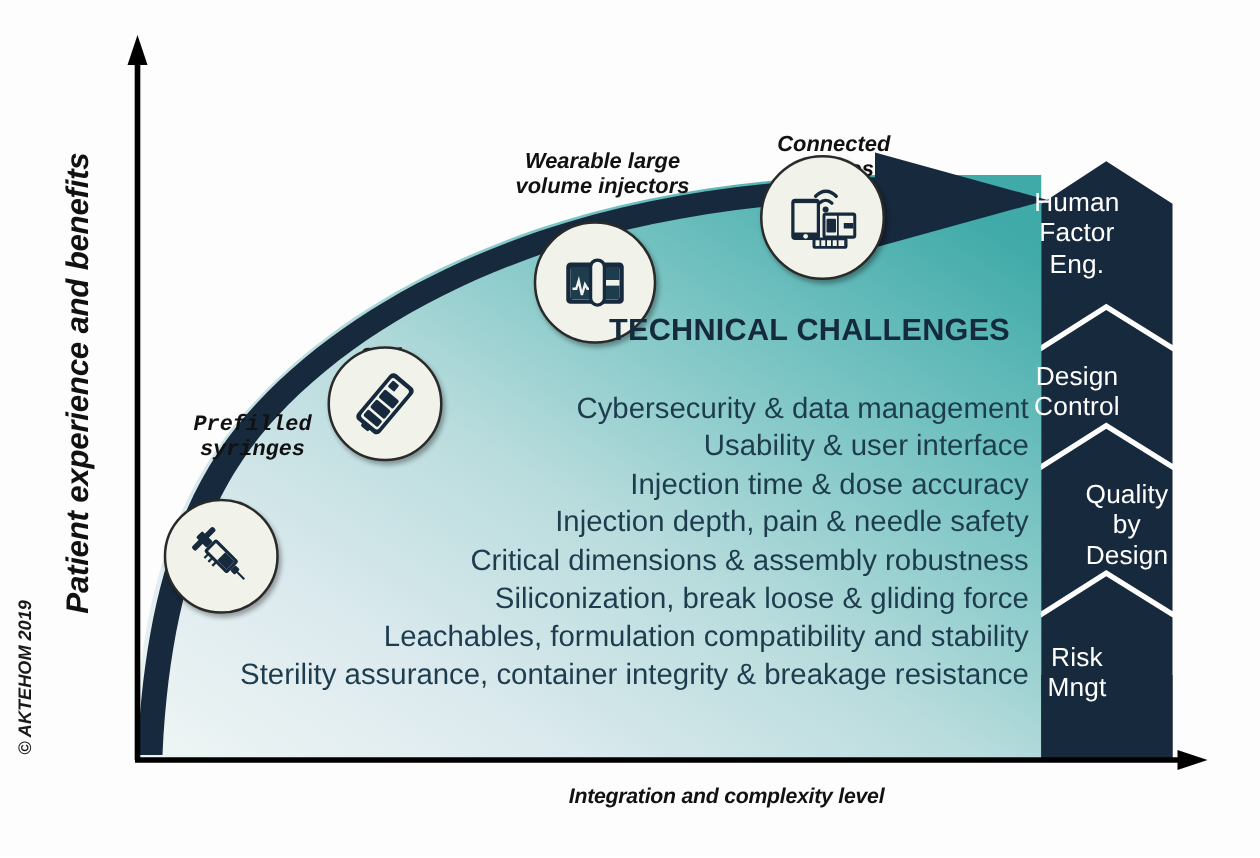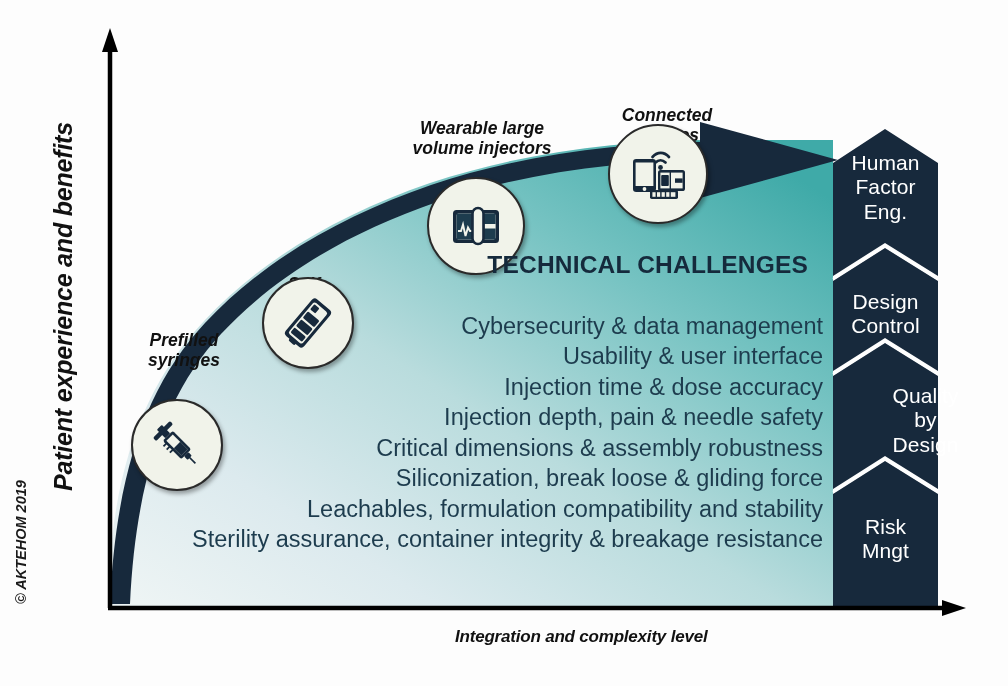--- a/index.html
+++ b/index.html
@@ -72,21 +72,21 @@
   .stage-label {
     position: absolute;
     font-size: 17.5px;
     font-weight: bold;
     font-style: italic;
     color: #111111;
     line-height: 1.17;
     text-align: center;
     white-space: pre-line;
   }
-  #label-prefilled { left: 119px; top: 330px; width: 130px; }
+  #label-prefilled { left: 137px; top: 330px; width: 130px; font-family: Liberation Mono, monospace; }
   #label-self      { left: 245px; top: 274px; width: 118px; }
   #label-wearable  { left: 392px; top: 118px; width: 180px; }
   #label-connected { left: 586px; top: 61px;  width: 162px; margin-top: 44px; }
 
   
   .node {
     position: absolute;
     border-radius: 50%;
     background: #f1f3ea;
     border: 2.5px solid #2a2a2a;
@@ -122,21 +122,21 @@
     font-size: 23.5px;
     color: #1d3c4e;
     line-height: 1.295;
     white-space: nowrap;
     font-weight: 400;
   }
 
   
   .chev-stack {
     position: absolute;
-    left: 833px;
+    left: 809px;
     top: 129px;
     width: 99px;
     height: 478px;
   }
   .chev-label {
     position: absolute;
     width: 105px;
     text-align: center;
     color: #ffffff;
     font-size: 21px;

